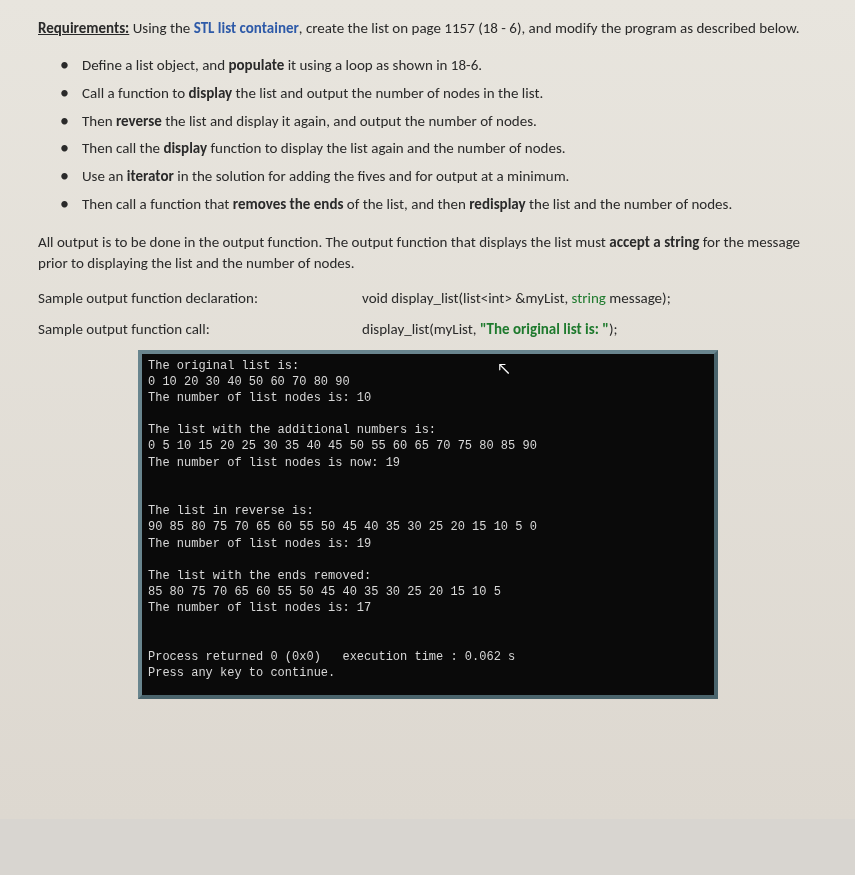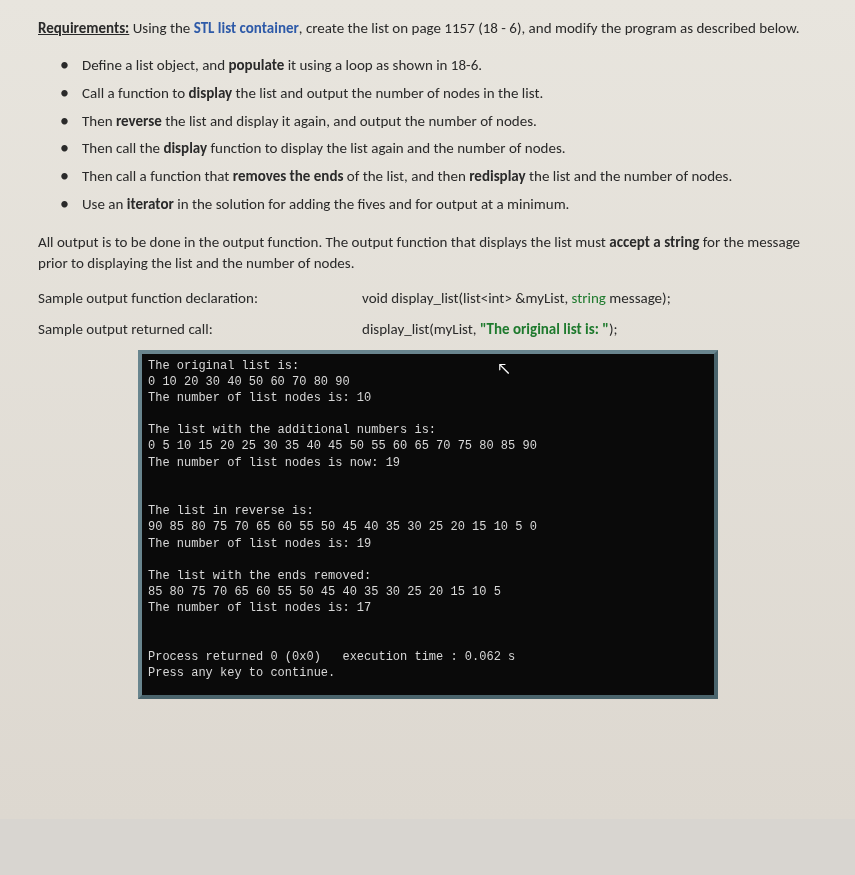--- a/index.html
+++ b/index.html
@@ -112,40 +112,40 @@
     <li>
       <span>Call a function to </span><span class="bold">display</span><span> the list and output the number of nodes in the list.</span>
     </li>
     <li>
       <span>Then </span><span class="bold">reverse</span><span> the list and display it again, and output the number of nodes.</span>
     </li>
     <li>
       <span>Then call the </span><span class="bold">display</span><span> function to display the list again and the number of nodes.</span>
     </li>
     <li>
-      <span>Then call a function that </span><span class="bold">removes the ends</span><span> of the list, and then </span><span class="bold">redisplay</span><span> the list and the number of nodes.</span>
+      <span>Use an </span><span class="bold">iterator</span><span> in the solution for adding the fives and for output at a minimum.</span>
     </li>
     <li>
-      <span>Use an </span><span class="bold">iterator</span><span> in the solution for adding the fives and for output at a minimum.</span>
+      <span>Then call a function that </span><span class="bold">removes the ends</span><span> of the list, and then </span><span class="bold">redisplay</span><span> the list and the number of nodes.</span>
     </li>
   </ul>
 
   <div class="para">
     <span>All output is to be done in the output function. The output function that displays the list must </span><span class="bold">accept a string</span><span> for the message prior to displaying the list and the number of nodes.</span>
   </div>
 
   <div class="sample-row">
     <div class="sample-label">Sample output function declaration:</div>
     <div class="sample-value">
       <span>void display_list(list&lt;int&gt; &amp;myList, </span><span class="green">string</span><span> message);</span>
     </div>
   </div>
 
   <div class="sample-row">
-    <div class="sample-label">Sample output returned call:</div>
+    <div class="sample-label">Sample output function call:</div>
     <div class="sample-value">
       <span>display_list(myList, </span><span class="green bold">"The original list is: "</span><span>);</span>
     </div>
   </div>
 
 
   <div class="console-wrap">
     <span class="cursor-arrow">↖</span>
     <div class="console"><span>The original list is:
 0 10 20 30 40 50 60 70 80 90

